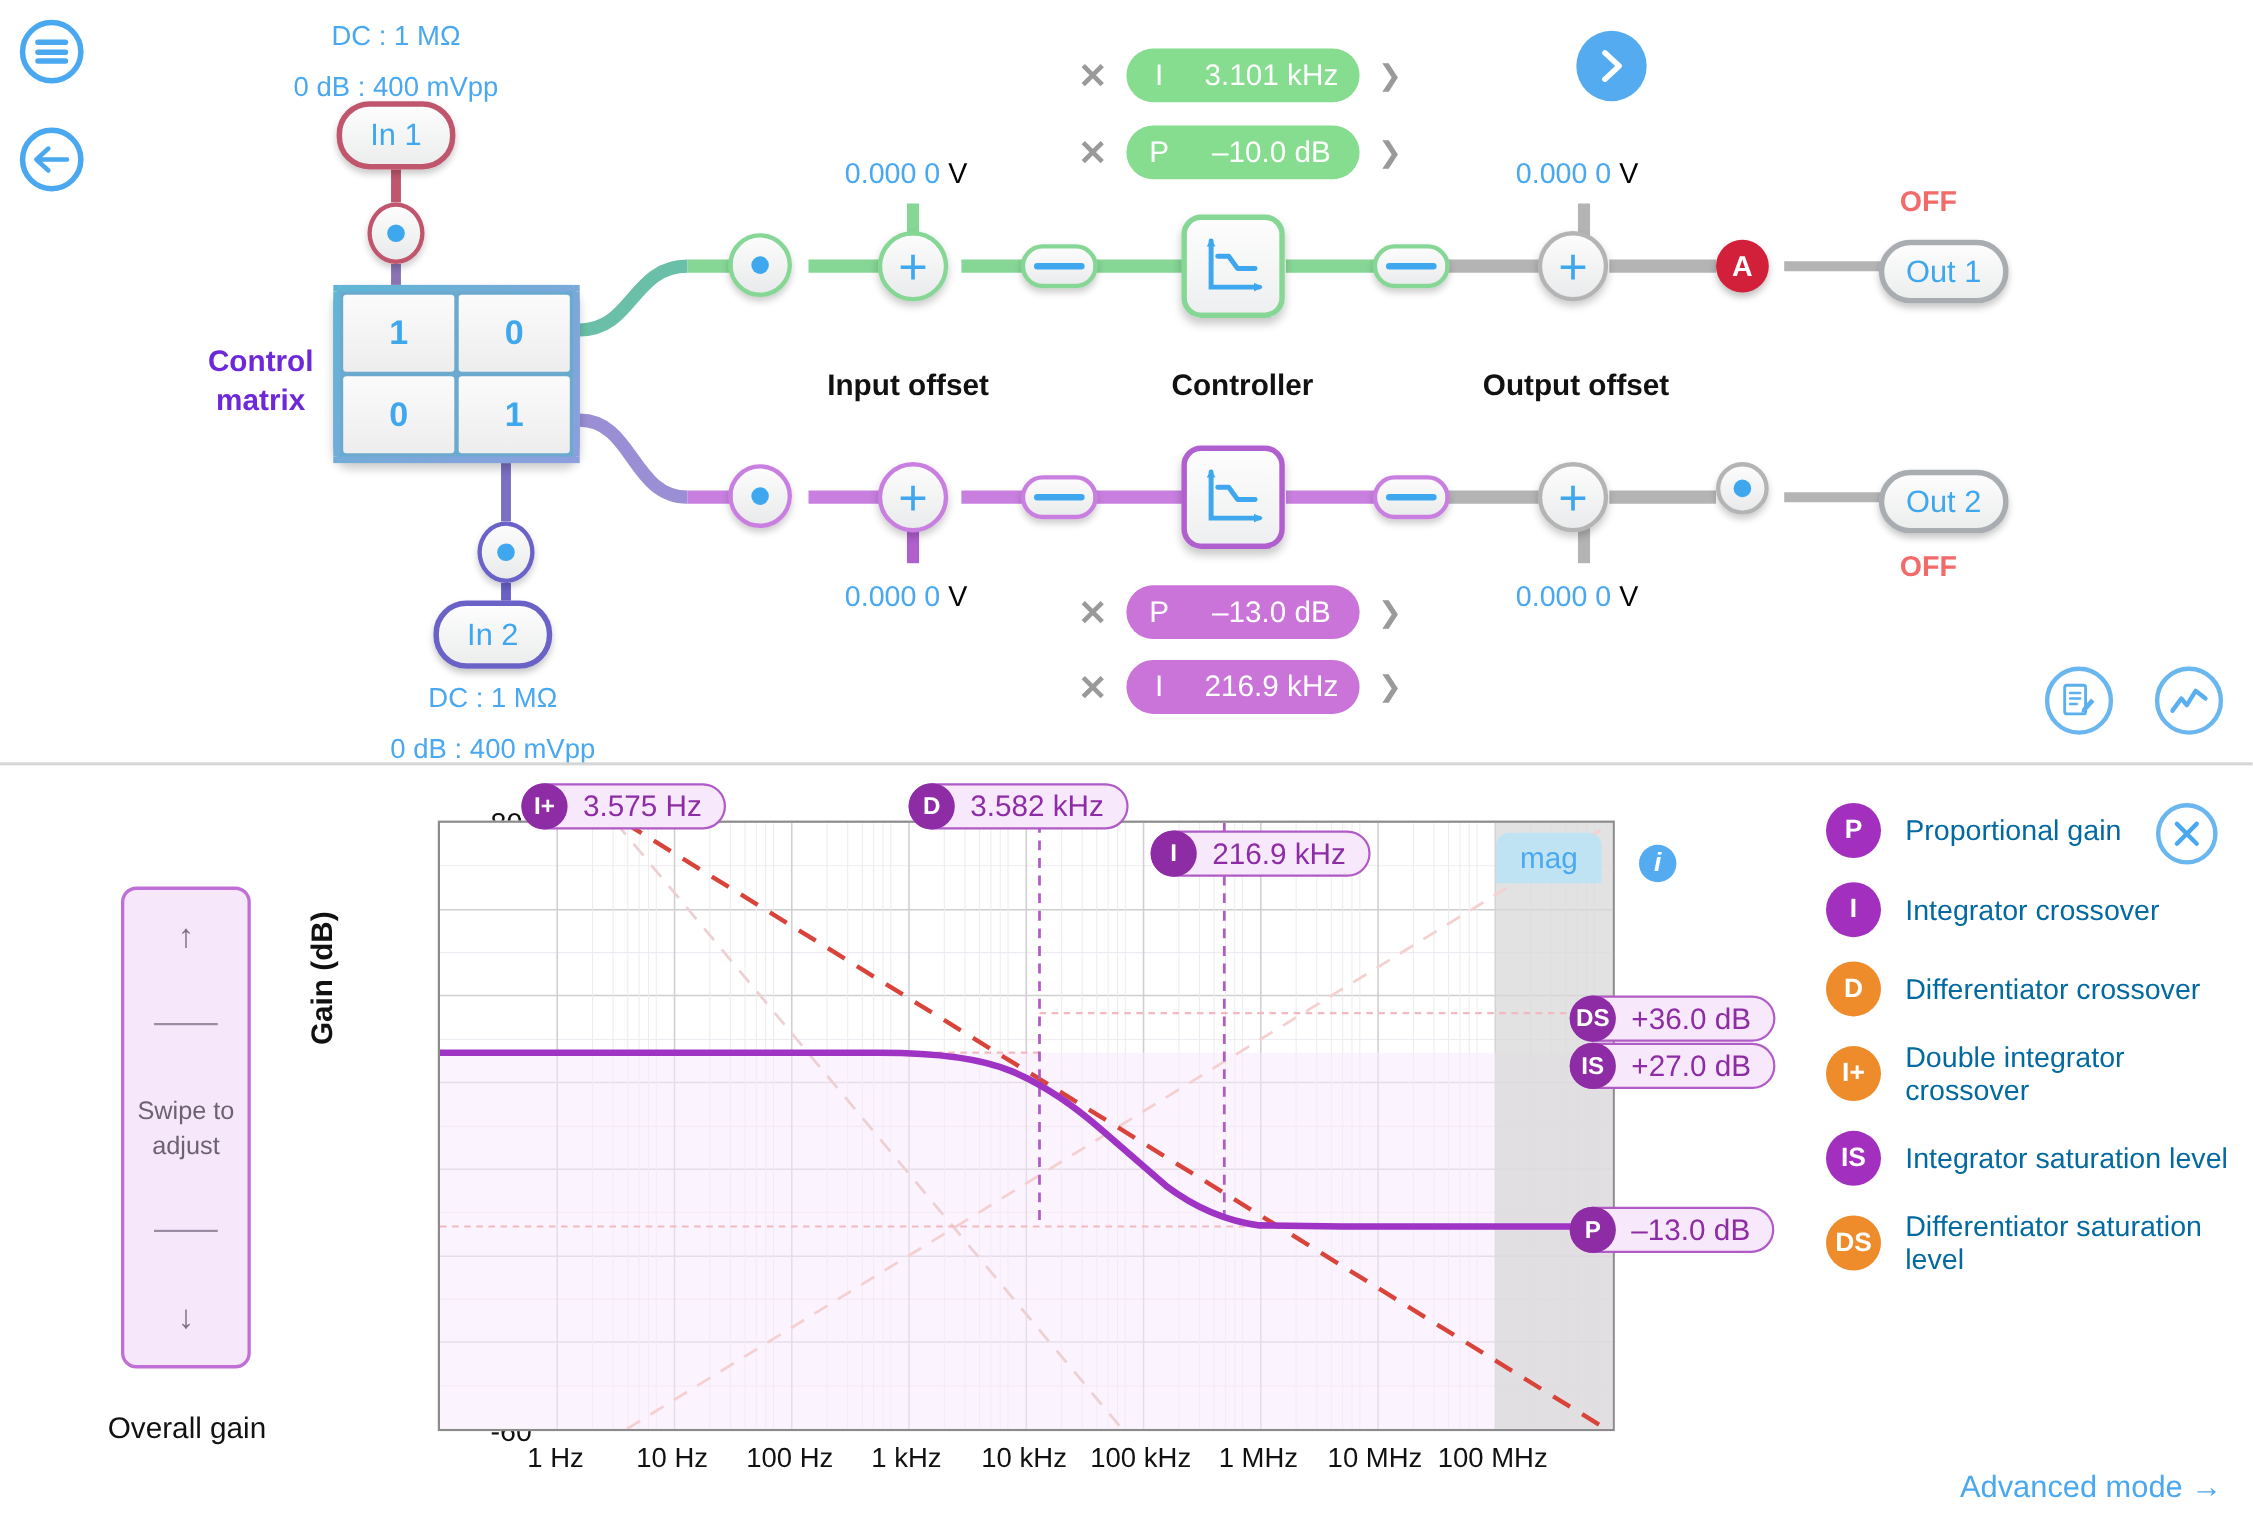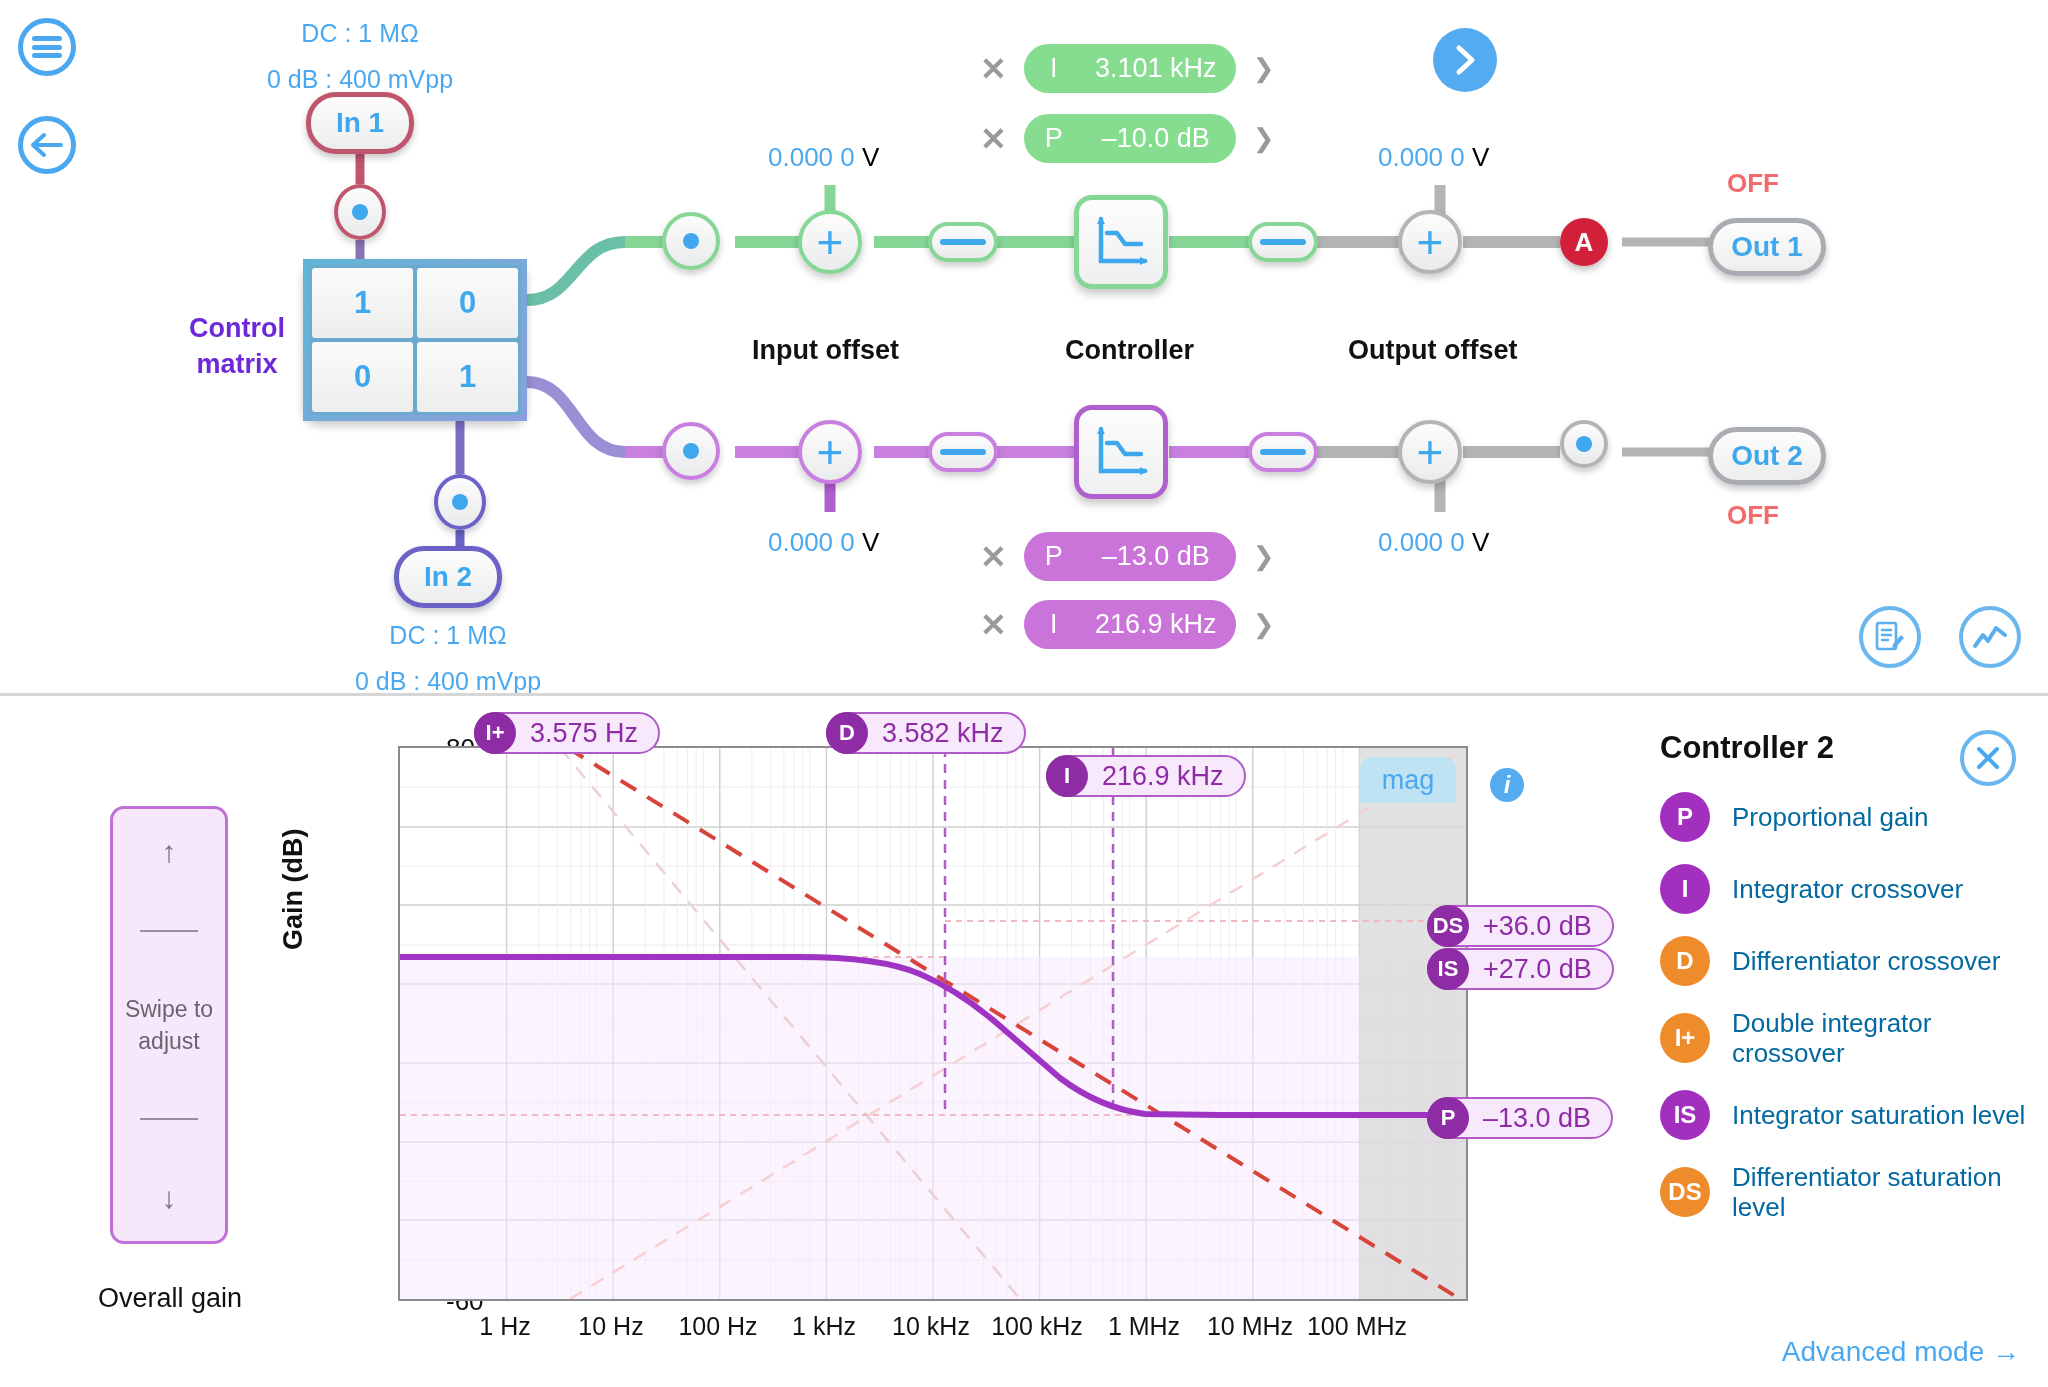--- a/index.html
+++ b/index.html
@@ -29,21 +29,21 @@
   .arrow-circle {
     position:absolute; left:1433px; top:28px; width:64px; height:64px;
     border-radius:50%; background:#55abef; display:flex;
     align-items:center; justify-content:center; cursor:pointer;
   }
 
   
   .io-pill {
     position:absolute; border-radius:30px; background:linear-gradient(#fdfdfd,#eceded);
     display:flex; align-items:center; justify-content:center;
-    color:#3ea7ee; font-size:28px; font-weight:700;
+    color:#3ea7ee; font-size:28px; font-weight:400;
     box-shadow:0 4px 7px rgba(0,0,0,0.22);
   }
   .io-in1 { left:306px; top:92px; width:108px; height:62px; border:5px solid #c0566e; }
   .io-in2 { left:394px; top:546px; width:108px; height:62px; border:5px solid #6b62c8; }
   .io-out1 { left:1708px; top:218px; width:118px; height:58px; border:5px solid #a9adb1; }
   .io-out2 { left:1708px; top:427px; width:118px; height:58px; border:5px solid #a9adb1; }
 
   .io-caption {
     position:absolute; color:#4aa8f0; font-size:25px; text-align:center;
     line-height:46px; white-space:pre-line;
@@ -583,21 +583,20 @@
   </div>
   <div class="chip" style="left:1427px; top:1097px;">
     <div class="badge">P</div>
     <div class="val">–13.0 dB</div>
   </div>
 
   <div class="mag-tab">mag</div>
   <div class="info-icon">i</div>
 
   <div class="legend">
-    <div class="legend-title">Controller 2</div>
 
     <div class="legend-item">
       <div class="legend-dot pu">P</div>
       <div class="legend-text">Proportional gain</div>
     </div>
     <div class="legend-item">
       <div class="legend-dot pu">I</div>
       <div class="legend-text">Integrator crossover</div>
     </div>
     <div class="legend-item">

